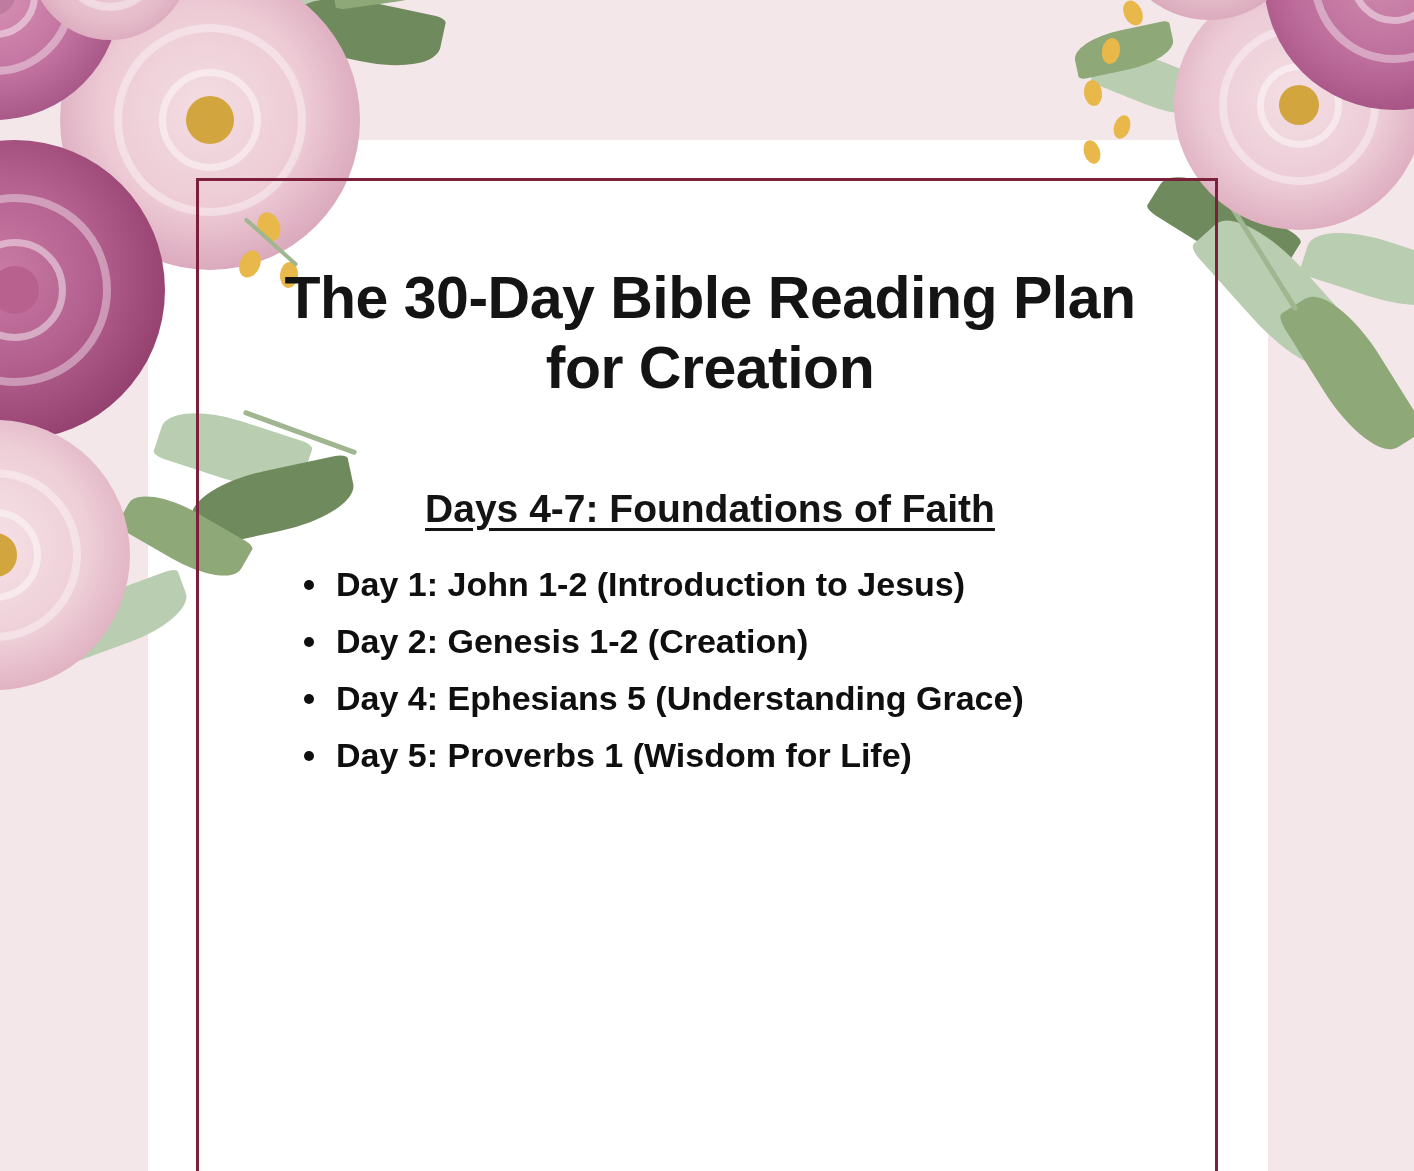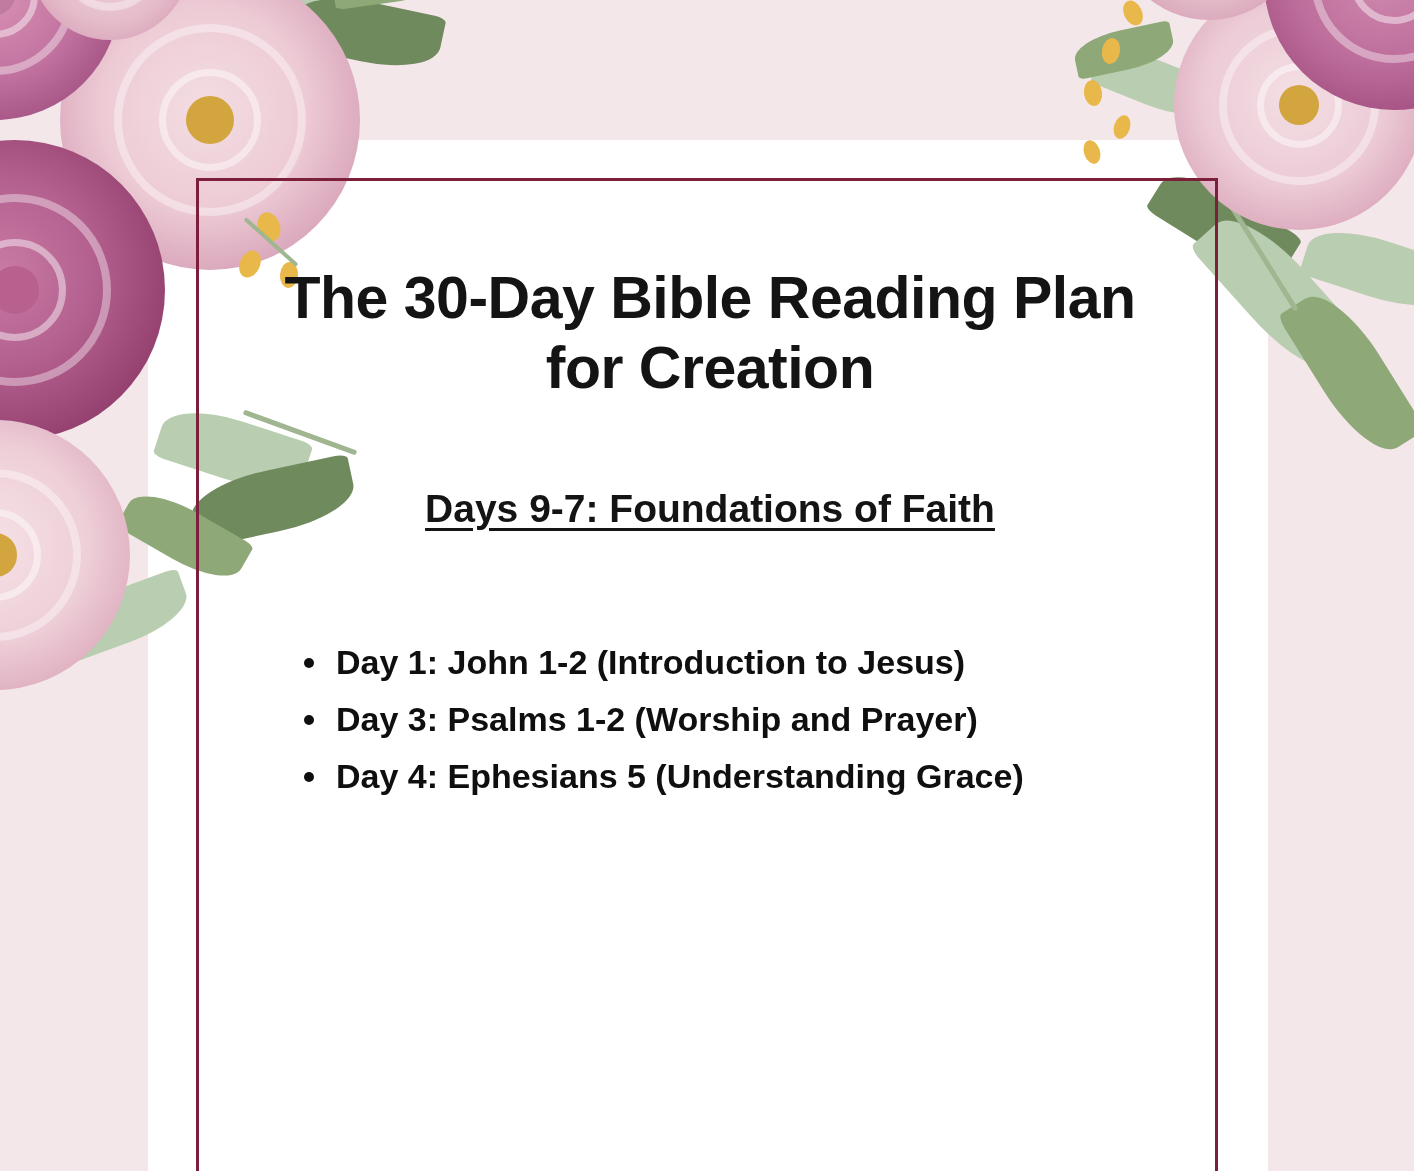--- a/index.html
+++ b/index.html
@@ -70,21 +70,21 @@
     font-size: 39px;
     font-weight: bold;
     color: #141414;
     margin: 84px 0 0 0;
     text-decoration: underline;
     text-underline-offset: 6px;
   }
 
   .list {
     list-style: none;
-    margin: 114px 0 0 0;
+    margin: 36px 0 0 0;
     padding: 0 0 0 64px;
   }
   .list li {
     position: relative;
     font-size: 34px;
     font-weight: bold;
     color: #0f0f0f;
     line-height: 1.0;
     padding: 0 0 0 36px;
     margin: 0 0 23px 0;
@@ -238,22 +238,23 @@
   </div>
 
   <div class="frame"></div>
 
   <div class="content">
     <h1 class="title">
       <span>The 30-Day Bible Reading Plan</span><br>
       <span>for Creation</span>
     </h1>
 
-    <h2 class="subtitle">Days 9-7: Foundations of Faith</h2>
+    <h2 class="subtitle">Days 4-7: Foundations of Faith</h2>
 
     <ul class="list">
       <li>Day 1: John 1-2 (Introduction to Jesus)</li>
-      <li>Day 3: Psalms 1-2 (Worship and Prayer)</li>
+      <li>Day 2: Genesis 1-2 (Creation)</li>
       <li>Day 4: Ephesians 5 (Understanding Grace)</li>
+      <li>Day 5: Proverbs 1 (Wisdom for Life)</li>
     </ul>
   </div>
 
 </div>
 
 </body></html>

